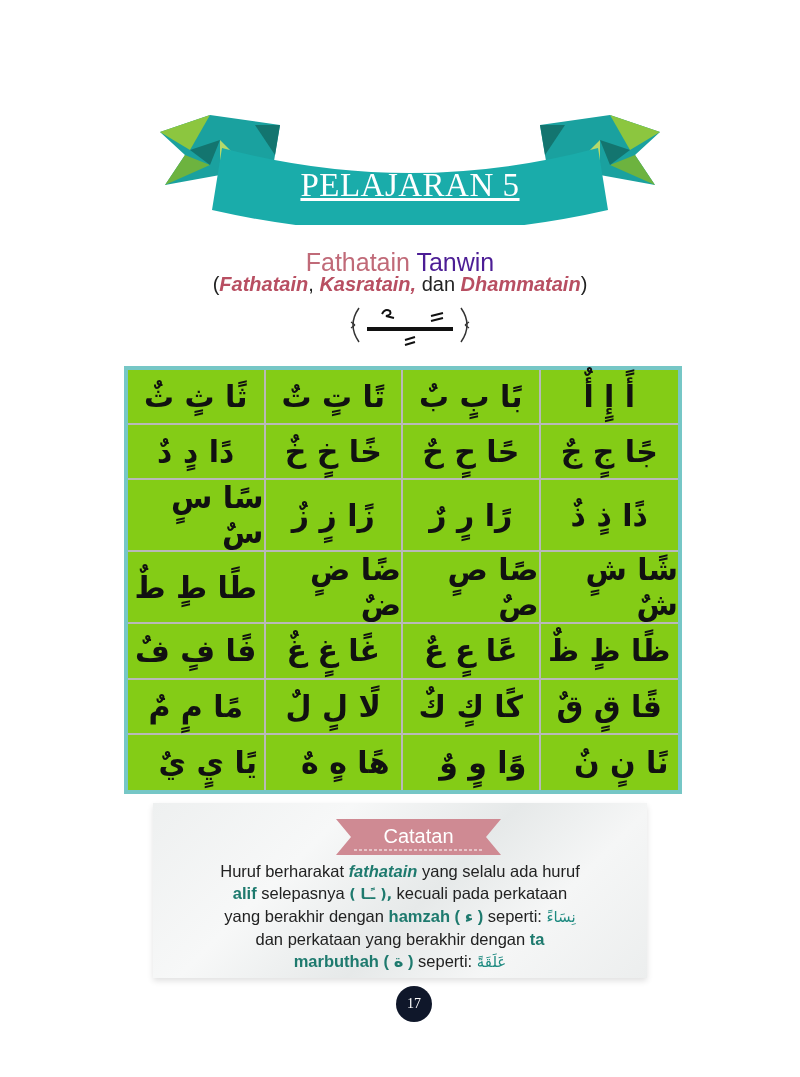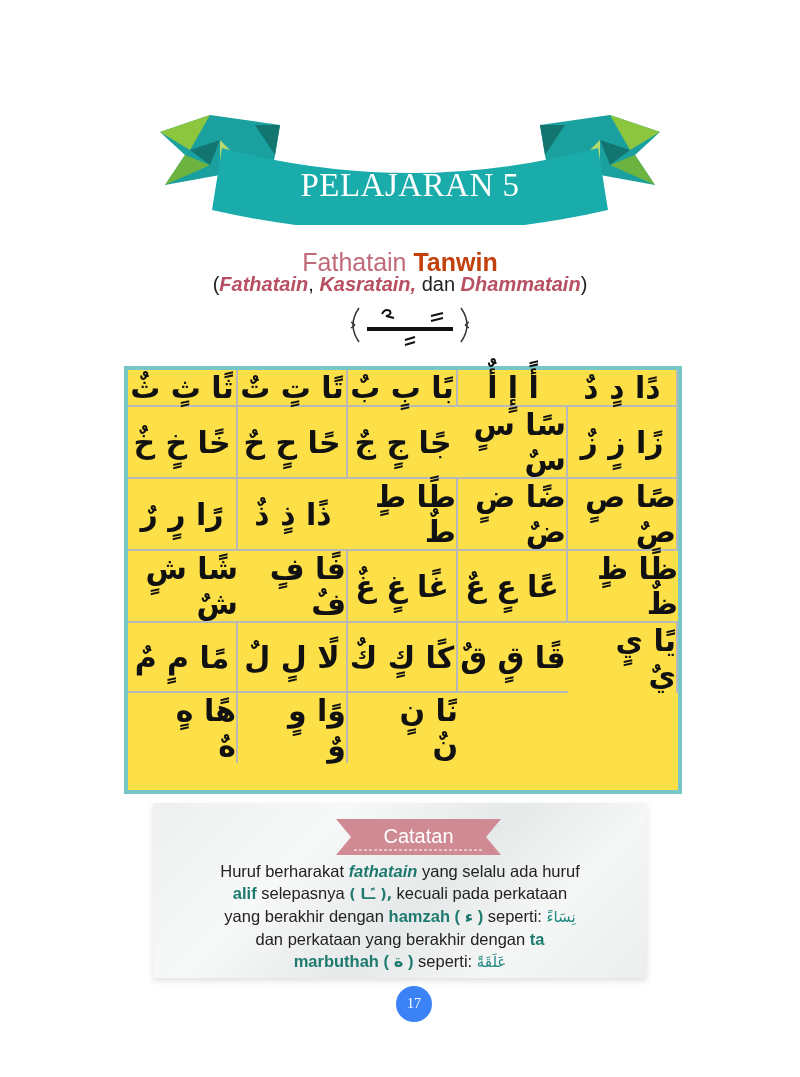--- a/index.html
+++ b/index.html
@@ -5,36 +5,36 @@
   * { box-sizing: border-box; margin: 0; padding: 0; }
   html, body { width: 800px; height: 1077px; background: #ffffff; overflow: hidden; }
   body { position: relative; font-family: "Liberation Sans", "DejaVu Sans", sans-serif; color: #222; }
 
   
   .ribbon { position: absolute; left: 160px; top: 110px; width: 500px; height: 115px; }
   .ribbon svg { position: absolute; left: 0; top: 0; }
   .ribbon-title {
     position: absolute; left: 0; right: 0; top: 57px; text-align: center;
     color: #ffffff; font-family: "Liberation Serif", "DejaVu Serif", serif;
-    font-size: 33px; letter-spacing: 0.5px;
+    font-size: 33px; letter-spacing: 0.5px; text-decoration: underline;
   }
 
   
   .lesson-heading { position: absolute; left: 0; right: 0; top: 248px; text-align: center; font-size: 25px; color: #c06a78; }
-  .lesson-heading .bold { font-weight: bold; color: #c2410c; }
+  .lesson-heading .bold { font-weight: normal; color: #4c1d95; }
   .lesson-sub { position: absolute; left: 0; right: 0; top: 273px; text-align: center; font-size: 20px; color: #222; }
   .lesson-sub .em { font-style: italic; font-weight: bold; color: #b84f62; }
 
   .tanwin-symbol { position: absolute; left: 345px; top: 300px; width: 130px; height: 50px; }
 
   
   .letters-table {
     position: absolute; left: 124px; top: 366px; width: 558px; height: 428px;
-    border: 4px solid #76c7c6; background: #fde047;
-    display: grid; grid-template-columns: repeat(5, 1fr); grid-template-rows: repeat(7, 1fr);
+    border: 4px solid #76c7c6; background: #84cc16;
+    display: grid; grid-template-columns: repeat(4, 1fr); grid-template-rows: repeat(7, 1fr);
   }
   .cell {
     border-right: 2px solid #b9b9b9; border-bottom: 2px solid #b9b9b9;
     display: flex; align-items: center; justify-content: center;
     font-family: "DejaVu Sans", sans-serif; font-size: 30px; font-weight: bold; color: #111;
     direction: rtl;
   }
   .cell.last-col { border-right: none; }
   .cell.last-row { border-bottom: none; padding-left: 24px; }
 
@@ -54,21 +54,21 @@
     font-size: 16.5px; line-height: 22px; color: #222;
   }
   .note-text .hl { font-weight: bold; color: #1e7a6e; }
   .note-text .hl-i { font-weight: bold; font-style: italic; color: #1e7a6e; }
   .note-text .ar { font-family: "DejaVu Sans", sans-serif; color: #1e8a80; font-size: 15px; }
   .note-text .ar-b { font-family: "DejaVu Sans", sans-serif; color: #1e7a6e; font-weight: bold; font-size: 14px; }
 
   
   .page-number {
     position: absolute; left: 396px; top: 986px; width: 36px; height: 36px; border-radius: 50%;
-    background: #3b82f6; color: #fff; display: flex; align-items: center; justify-content: center;
+    background: #0f172a; color: #fff; display: flex; align-items: center; justify-content: center;
     font-family: "Liberation Serif", serif; font-size: 14px;
   }
 </style>
 </head>
 <body>
 
 <div class="ribbon">
   <svg width="500" height="115" viewBox="0 0 500 115">
 
     <polygon points="0,22 50,5 120,15 110,75 60,65 5,75 25,45" fill="#1aa19f"></polygon>

